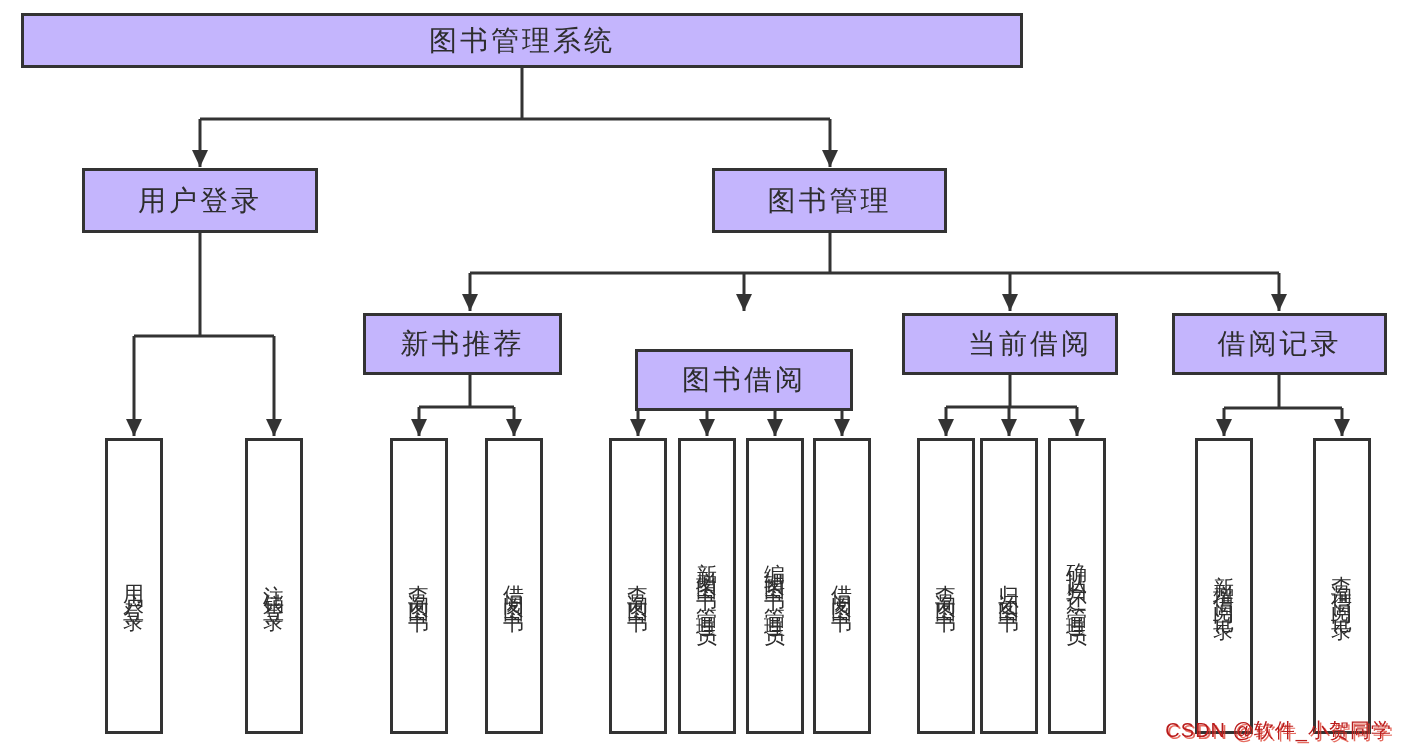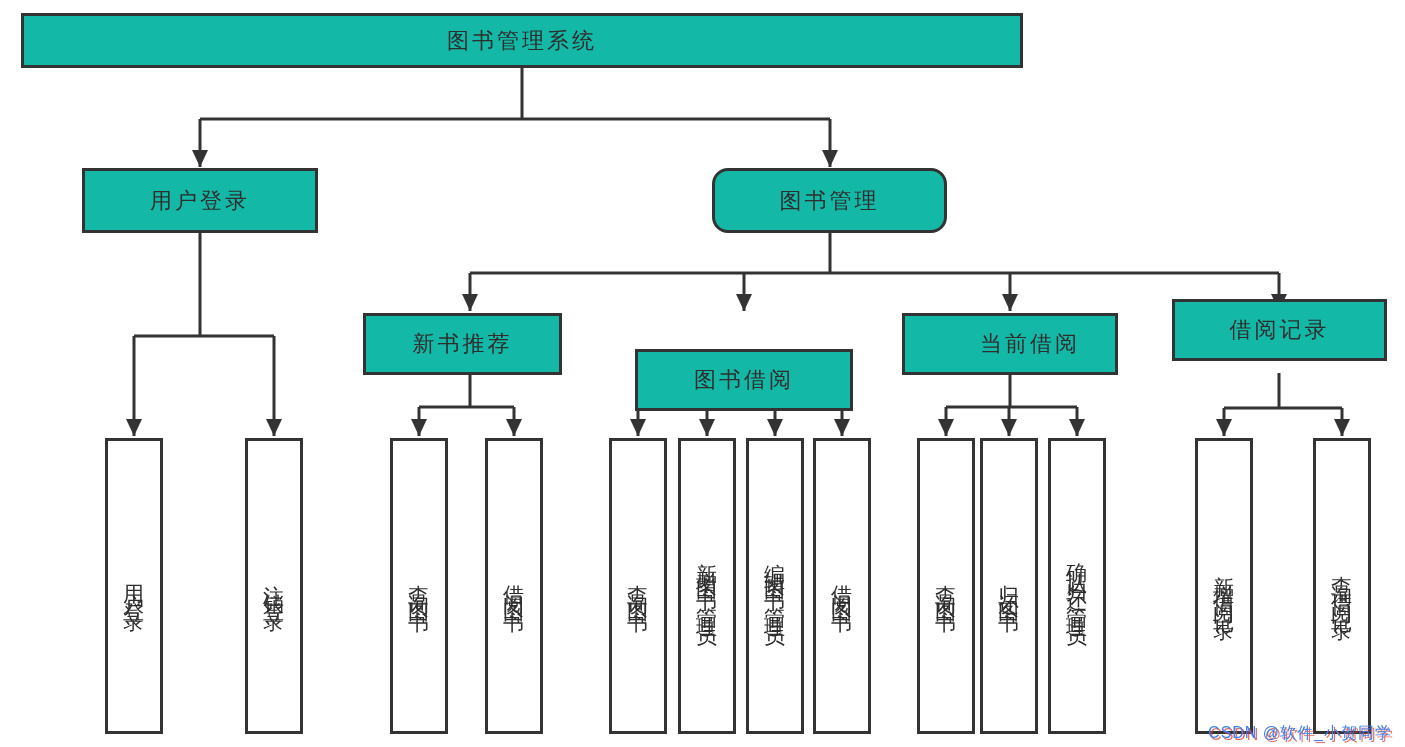--- a/index.html
+++ b/index.html
@@ -2,36 +2,36 @@
 <html><head>
 <meta charset="utf-8">
 <style>
   html,body{margin:0;padding:0;background:#ffffff;}
   .canvas{
     position:relative;width:1405px;height:747px;background:#ffffff;
     font-family:"Liberation Sans","DejaVu Sans",sans-serif;overflow:hidden;
   }
   svg.wires{position:absolute;left:0;top:0;width:1405px;height:747px;}
   .hbox{
-    position:absolute;box-sizing:border-box;border:3px solid #333333;background:#14b8a6;
+    position:absolute;box-sizing:border-box;border:3px solid #333333;background:#c4b5fd;
     display:flex;align-items:center;justify-content:center;
-    font-size:22px;letter-spacing:3px;color:#2d2d2d;white-space:nowrap;
+    font-size:28px;letter-spacing:3px;color:#2d2d2d;white-space:nowrap;
   }
   .vbox{
     position:absolute;box-sizing:border-box;border:3px solid #333333;background:#ffffff;
     top:438px;width:58px;height:296px;
     display:flex;align-items:center;justify-content:center;
   }
   .vbox span{
     writing-mode:vertical-rl;text-orientation:mixed;
     font-size:21px;letter-spacing:9px;line-height:1;color:#2d2d2d;
   }
   .watermark{
     position:absolute;right:13px;bottom:3px;z-index:5;
-    font-size:16px;letter-spacing:1px;color:#3b82f6;
+    font-size:20px;letter-spacing:1px;color:#b91c1c;
     text-shadow:2px 2px 0 rgba(222,60,44,0.75);
     white-space:nowrap;
   }
 </style>
 </head>
 <body>
 
 <div class="canvas">
 
   <svg class="wires" viewBox="0 0 1405 747" xmlns="http://www.w3.org/2000/svg">
@@ -74,34 +74,34 @@
     </g>
   </svg>
 
   <div class="hbox" style="left:21px;top:13px;width:1002px;height:55px;">
     <span>图书管理系统</span>
   </div>
 
   <div class="hbox" style="left:82px;top:168px;width:236px;height:65px;">
     <span>用户登录</span>
   </div>
-  <div class="hbox" style="left:712px;top:168px;width:235px;height:65px;border-radius:16px;">
+  <div class="hbox" style="left:712px;top:168px;width:235px;height:65px;">
     <span>图书管理</span>
   </div>
 
   <div class="hbox" style="left:363px;top:313px;width:199px;height:62px;">
     <span>新书推荐</span>
   </div>
   <div class="hbox" style="left:635px;top:313px;width:218px;height:62px;margin-top:36px;">
     <span>图书借阅</span>
   </div>
   <div class="hbox" style="left:902px;top:313px;width:216px;height:62px;padding-left:40px;">
     <span>当前借阅</span>
   </div>
-  <div class="hbox" style="left:1172px;top:299px;width:215px;height:62px;">
+  <div class="hbox" style="left:1172px;top:313px;width:215px;height:62px;">
     <span>借阅记录</span>
   </div>
 
   <div class="vbox" style="left:105px;">
     <span>用户登录</span>
   </div>
   <div class="vbox" style="left:245px;">
     <span>注销登录</span>
   </div>
 

